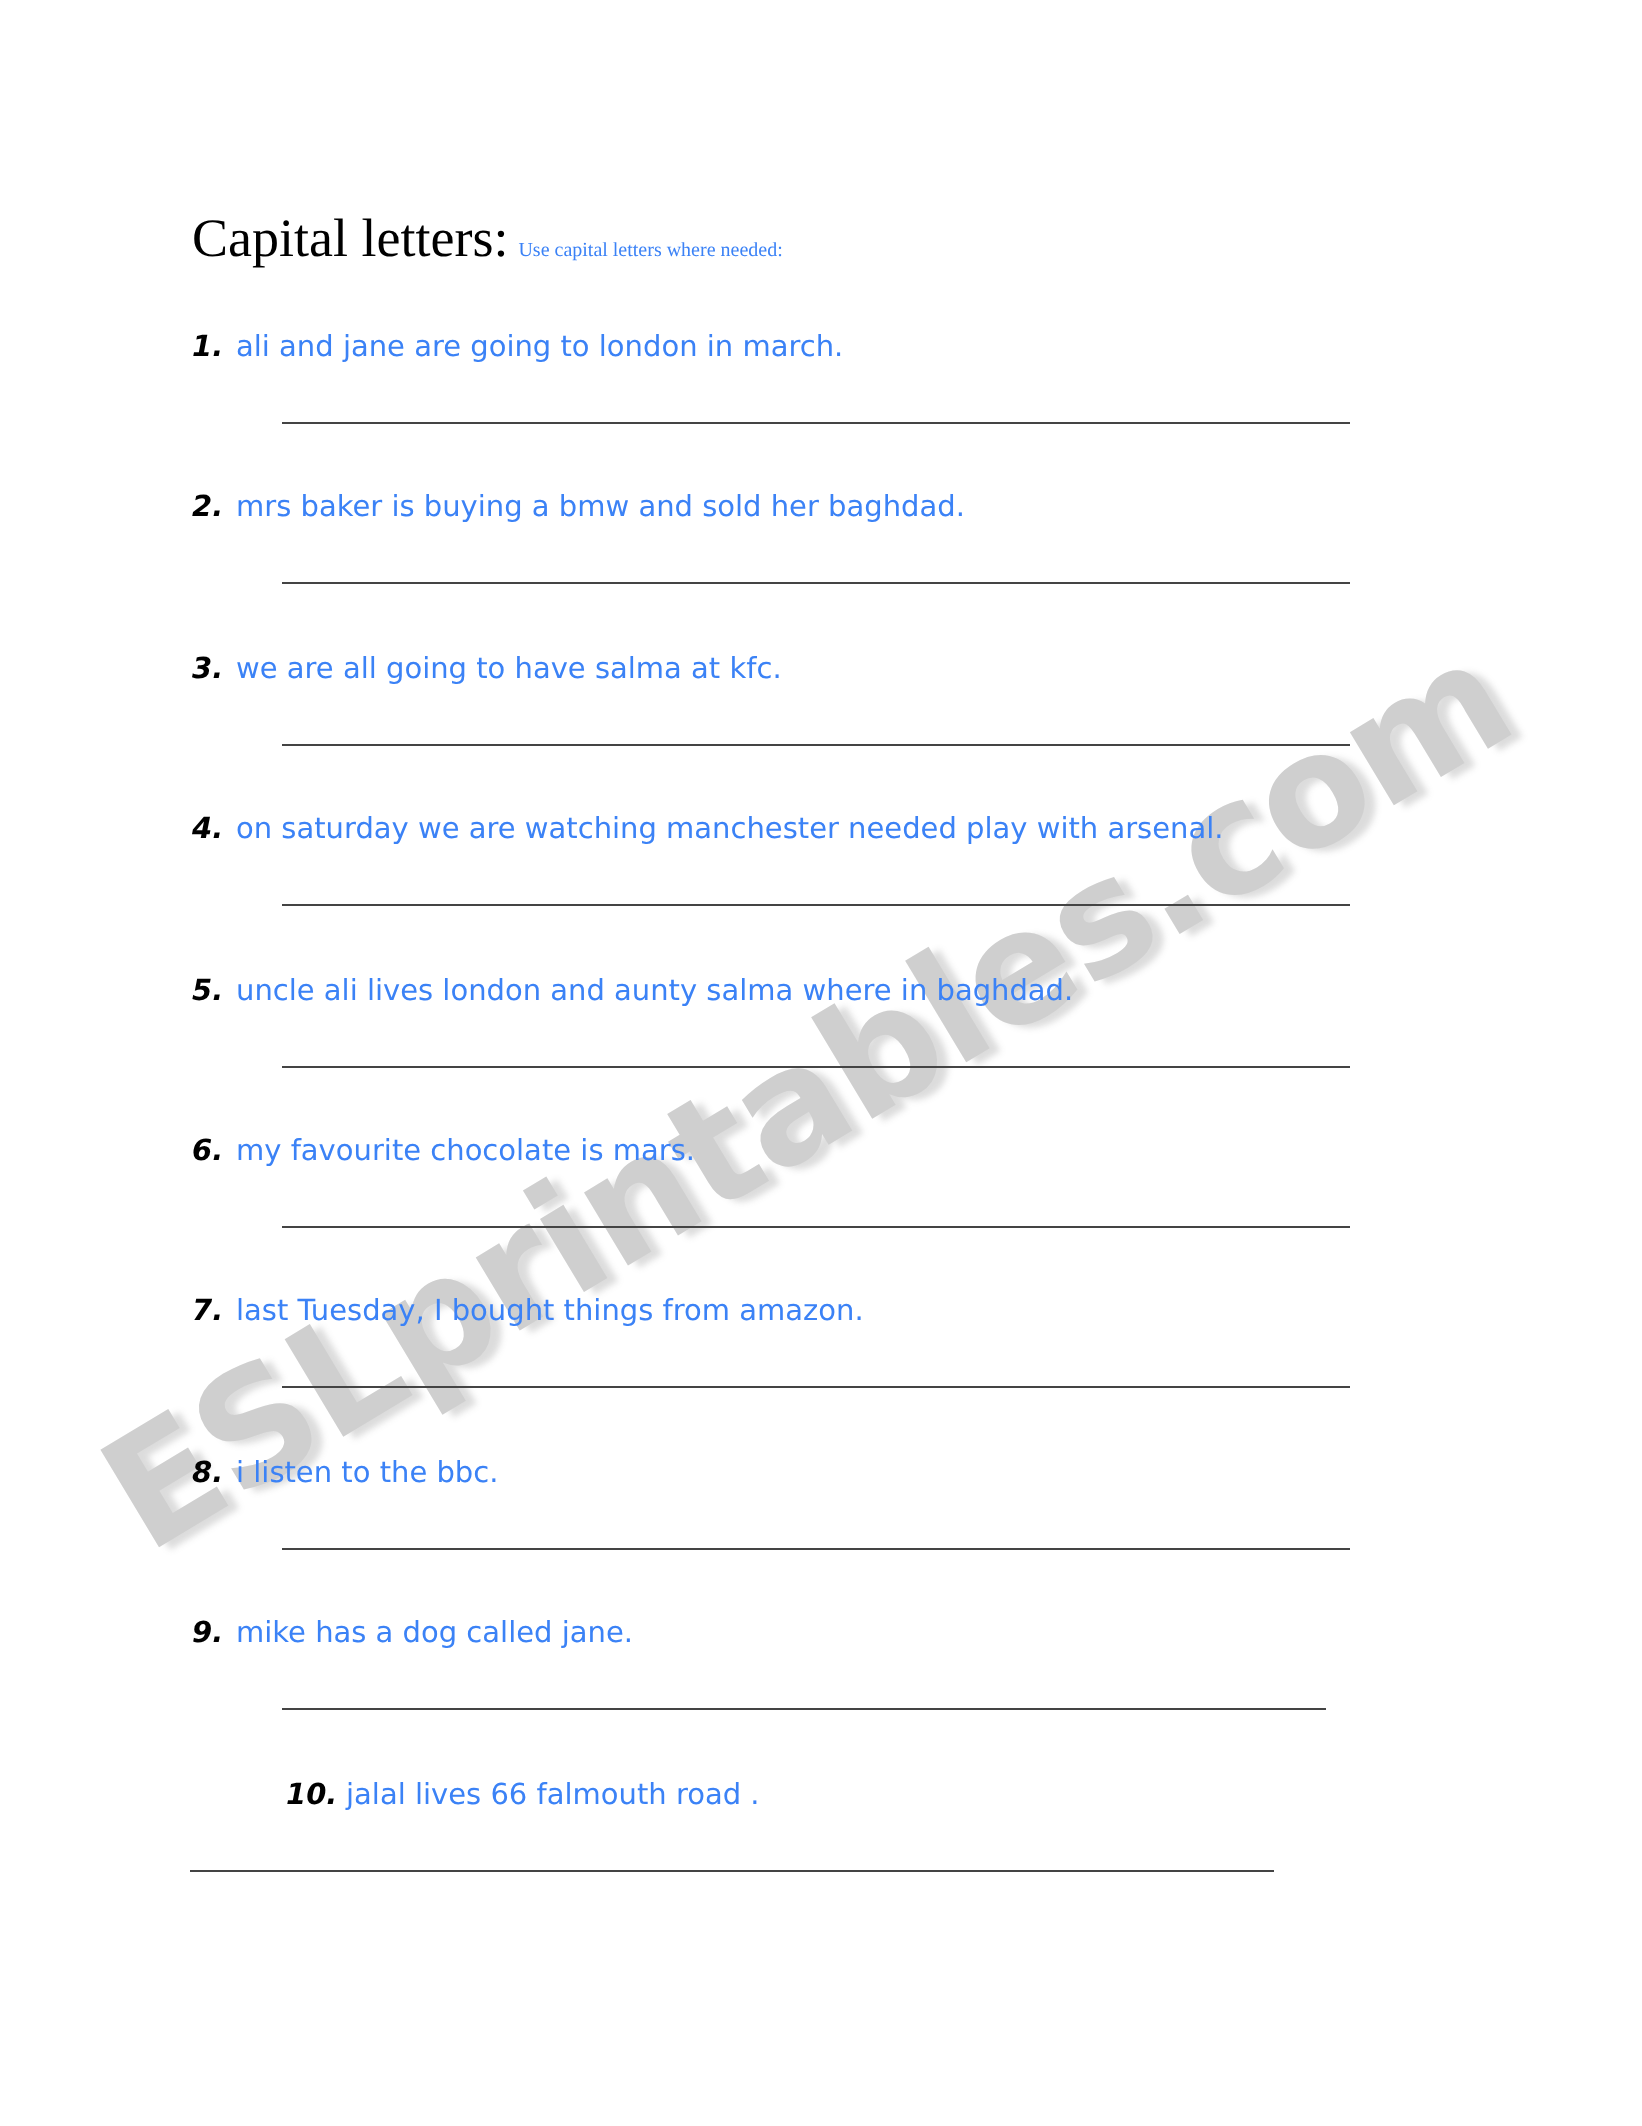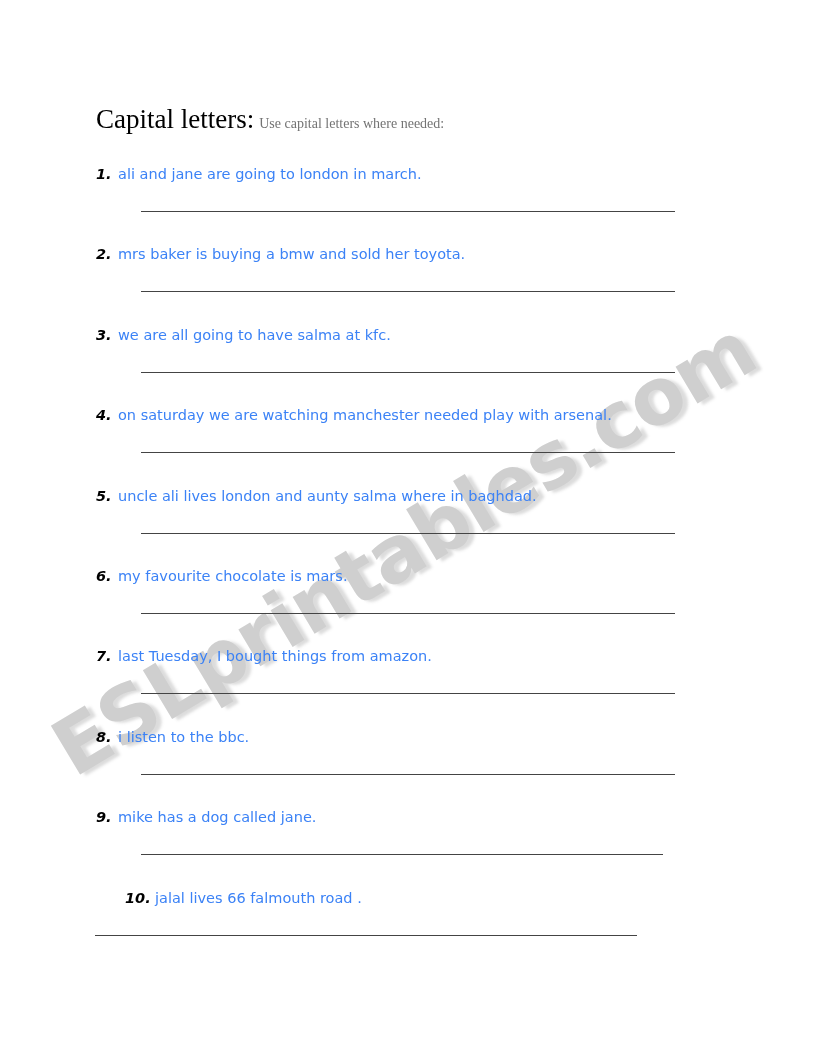--- a/index.html
+++ b/index.html
@@ -65,23 +65,23 @@
   }
   .title-main {
     font-family: "Liberation Serif", serif;
     font-size: 27px;
     line-height: 1;
     color: #000000;
     font-weight: normal;
   }
   .title-sub {
     font-family: "Liberation Serif", serif;
-    font-size: 14px;
+    font-size: 10px;
     line-height: 1;
-    color: #737373;
+    color: #3b82f6;
     margin-left: 5px;
     text-align: center;
   }
 
   .item {
     position: absolute;
     left: 96px;
     display: flex;
     align-items: baseline;
     white-space: nowrap;
@@ -89,20 +89,21 @@
   .item-number {
     font-family: "DejaVu Sans", sans-serif;
     font-weight: bold;
     font-style: italic;
     font-size: 14.5px;
     color: #000000;
     min-width: 20px;
   }
   .item-number.wide {
     min-width: 28px;
+    margin-left: 18px;
   }
   .item-text {
     font-family: "DejaVu Sans", sans-serif;
     font-size: 14.5px;
     color: #3b82f6;
     margin-left: 2px;
   }
 
   .answer-line {
     position: absolute;
@@ -127,21 +128,21 @@
     </div>
 
     <div id="items-host">
         <div class="item" style="top: 166px;">
           <span class="item-number">1.</span>
           <span class="item-text">ali and jane are going to london in march.</span>
         </div>
         <div class="answer-line" style="top: 211px; left: 141px; width: 534px;"></div>
         <div class="item" style="top: 246.4px;">
           <span class="item-number">2.</span>
-          <span class="item-text">mrs baker is buying a bmw and sold her toyota.</span>
+          <span class="item-text">mrs baker is buying a bmw and sold her baghdad.</span>
         </div>
         <div class="answer-line" style="top: 291.4px; left: 141px; width: 534px;"></div>
         <div class="item" style="top: 326.8px;">
           <span class="item-number">3.</span>
           <span class="item-text">we are all going to have salma at kfc.</span>
         </div>
         <div class="answer-line" style="top: 371.8px; left: 141px; width: 534px;"></div>
         <div class="item" style="top: 407.2px;">
           <span class="item-number">4.</span>
           <span class="item-text">on saturday we are watching manchester needed play with arsenal.</span>

